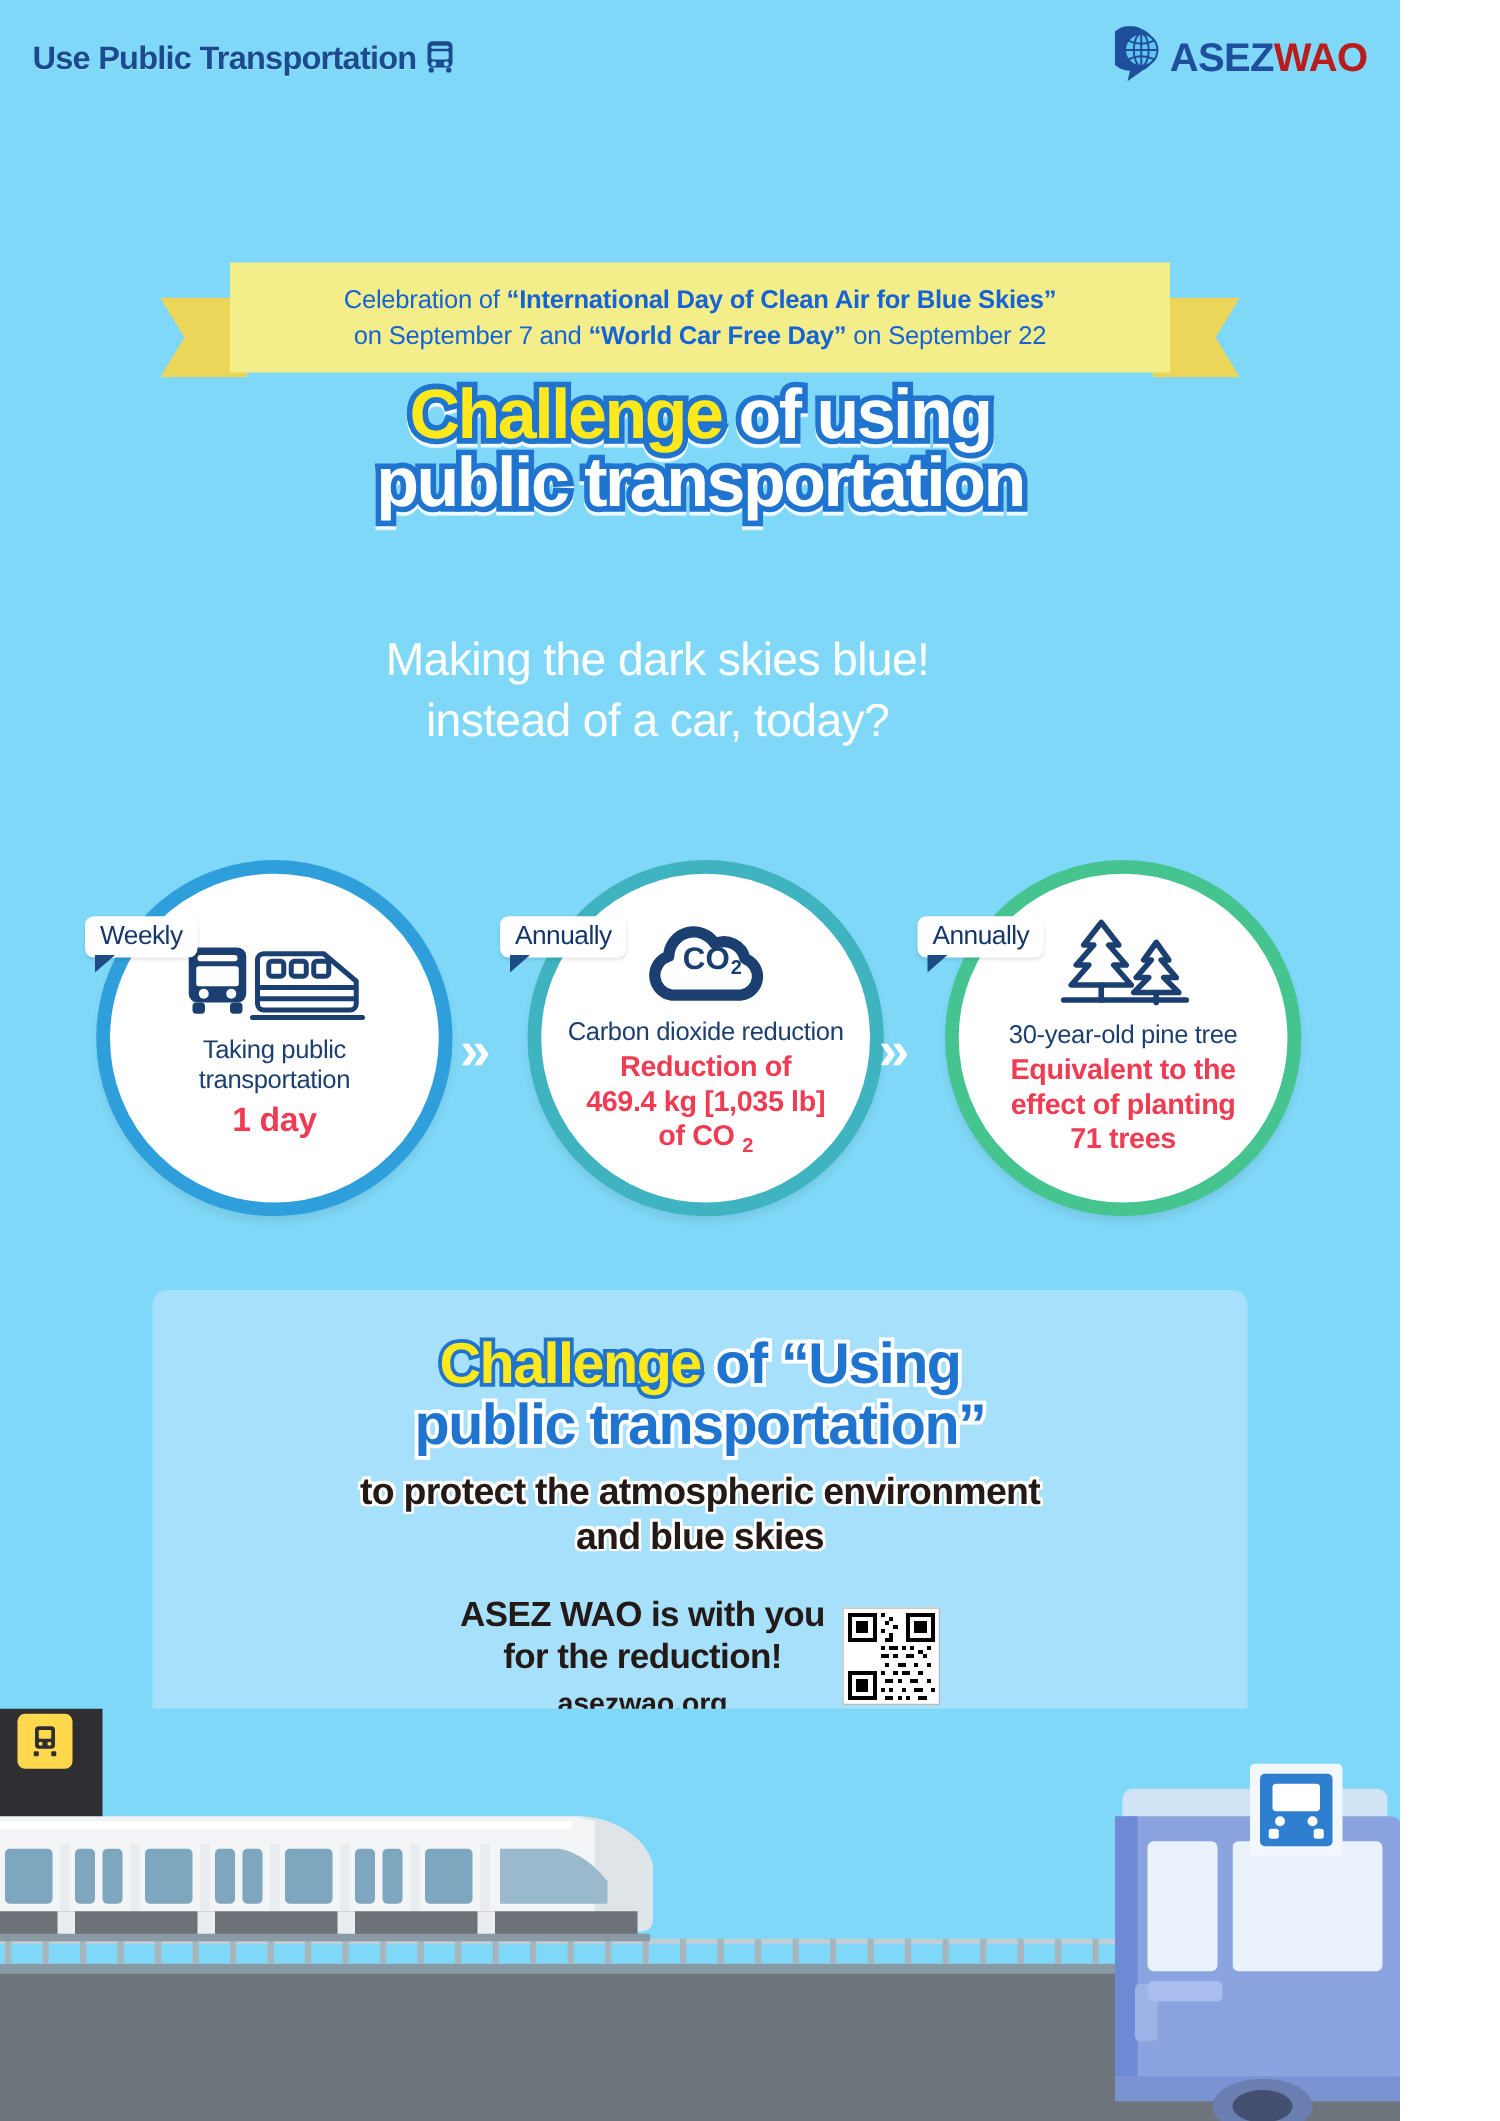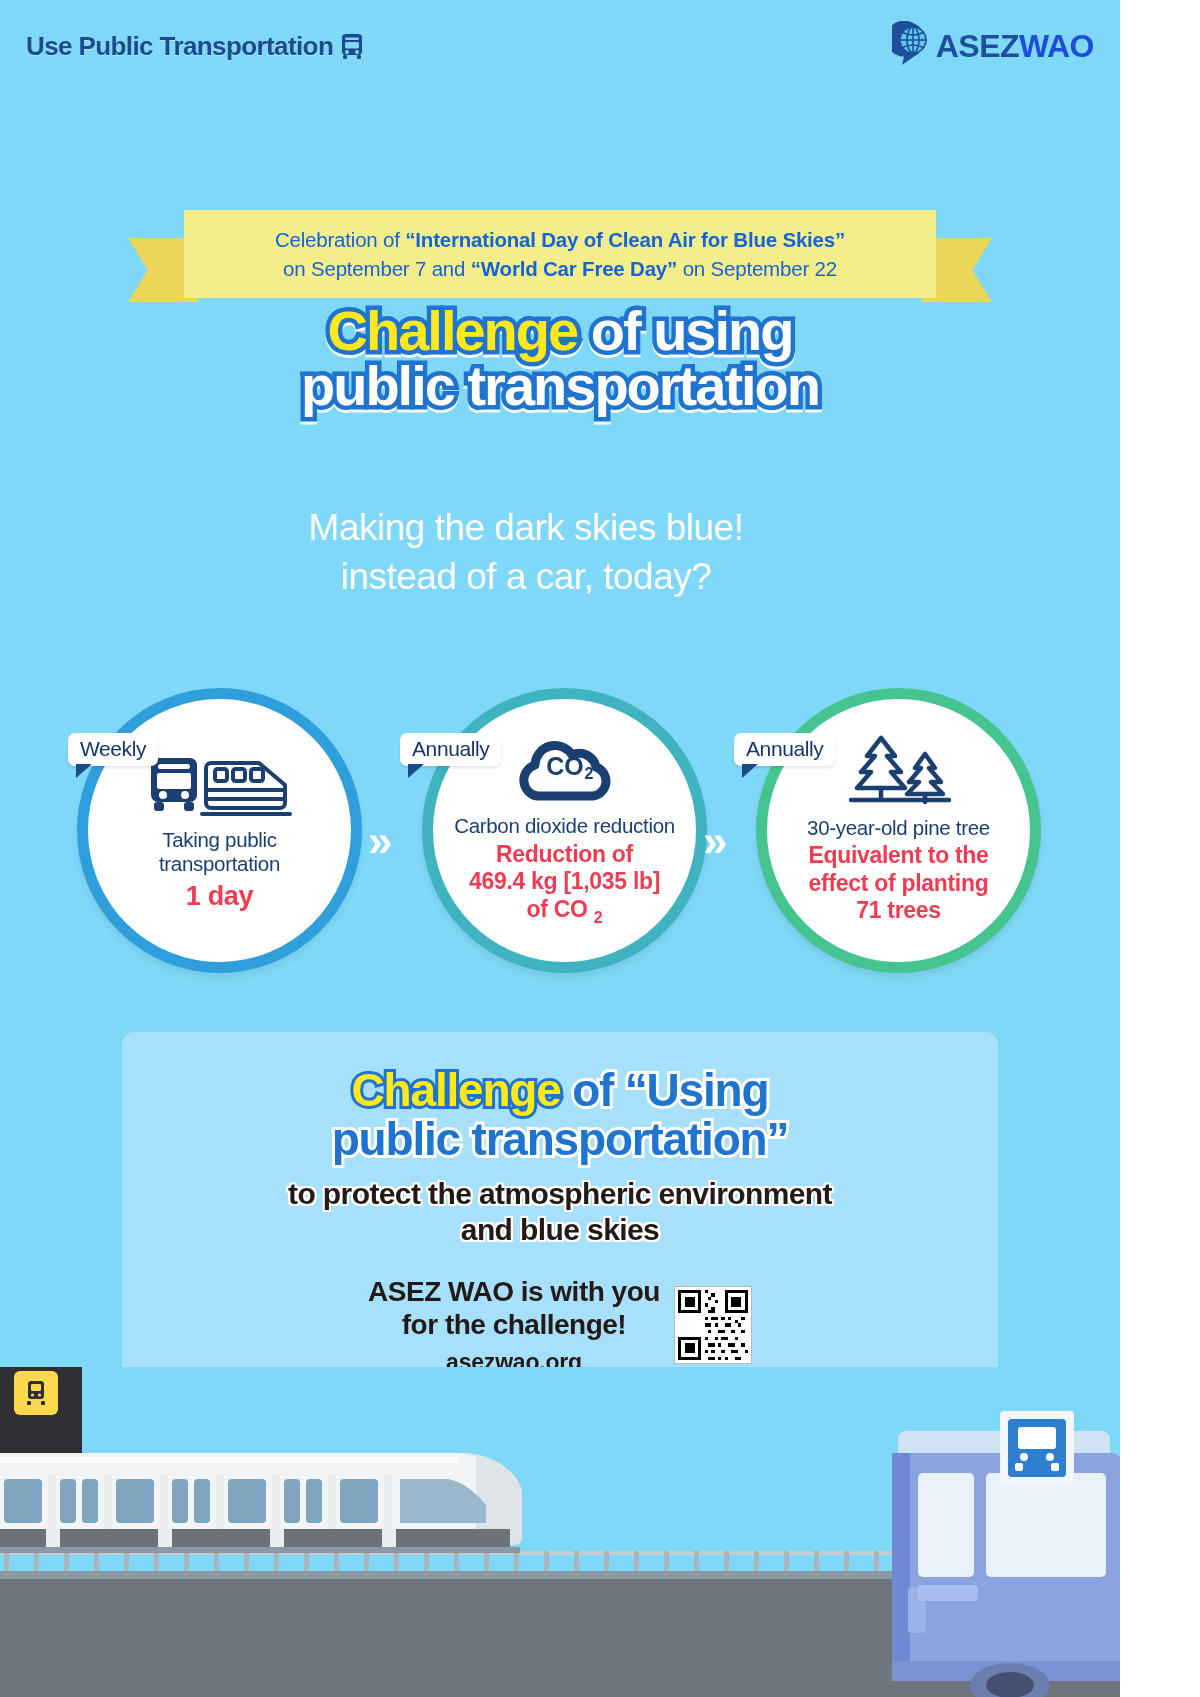--- a/index.html
+++ b/index.html
@@ -13,34 +13,34 @@
     width: 1120px; height: 1697px;
     background: #7fd8f7;
     overflow: hidden;
   }
   
   .header {
     position: absolute; top: 0; left: 0; width: 1120px; height: 92px;
     display: flex; align-items: center; justify-content: space-between;
     padding: 0 26px;
   }
-  .hdr-left { display: flex; align-items: flex-end; gap: 6px; }
+  .hdr-left { display: flex; align-items: center; gap: 6px; }
   .hdr-title {
     font-weight: bold; font-size: 26px; color: #1b4a8e;
     letter-spacing: -0.6px;
     font-family: "Liberation Sans", sans-serif;
     text-shadow: 0 1px 0 rgba(255,255,255,.35);
   }
   .bus-glyph { display:block; }
   .hdr-right { display: flex; align-items: center; gap: 2px; }
   .logo-text {
     font-weight: bold; font-size: 32px; letter-spacing: -0.5px;
     color: #1f4e9c;
   }
-  .logo-text .wao { color: #1d4ed8; }
+  .logo-text .wao { color: #b91c1c; }
 
   
   .gwp {
     position: absolute; top: 132px; left: 0; width: 1120px;
     text-align: center;
     font-size: 29px; font-weight: bold; color: #25913f;
     letter-spacing: -0.3px;
     text-shadow:
       -2px -2px 0 #fff, 2px -2px 0 #fff, -2px 2px 0 #fff, 2px 2px 0 #fff,
       0 -2px 0 #fff, 0 2px 0 #fff, -2px 0 0 #fff, 2px 0 0 #fff;
@@ -290,21 +290,21 @@
       <span class="pl"><span class="p-yellow">Challenge</span><span class="p-blue"> of “Using</span></span>
       <span class="pl p-blue">public transportation”</span>
     </div>
     <div class="panel-sub">
       <div>to protect the atmospheric environment</div>
       <div>and blue skies</div>
     </div>
     <div class="panel-cta">
       <div class="cta-text">
         <div class="cta-line">ASEZ WAO is with you</div>
-        <div class="cta-line">for the challenge!</div>
+        <div class="cta-line">for the reduction!</div>
         <div class="cta-url">asezwao.org</div>
       </div>
       <div class="qr">
         <svg width="70" height="70" viewBox="0 0 21 21" shape-rendering="crispEdges">
           <rect width="21" height="21" fill="#fff"></rect>
           <g fill="#000">
             <rect x="0" y="0" width="7" height="1"></rect>
               <rect x="0" y="6" width="7" height="1"></rect>
             <rect x="0" y="0" width="1" height="7"></rect>
               <rect x="6" y="0" width="1" height="7"></rect>

